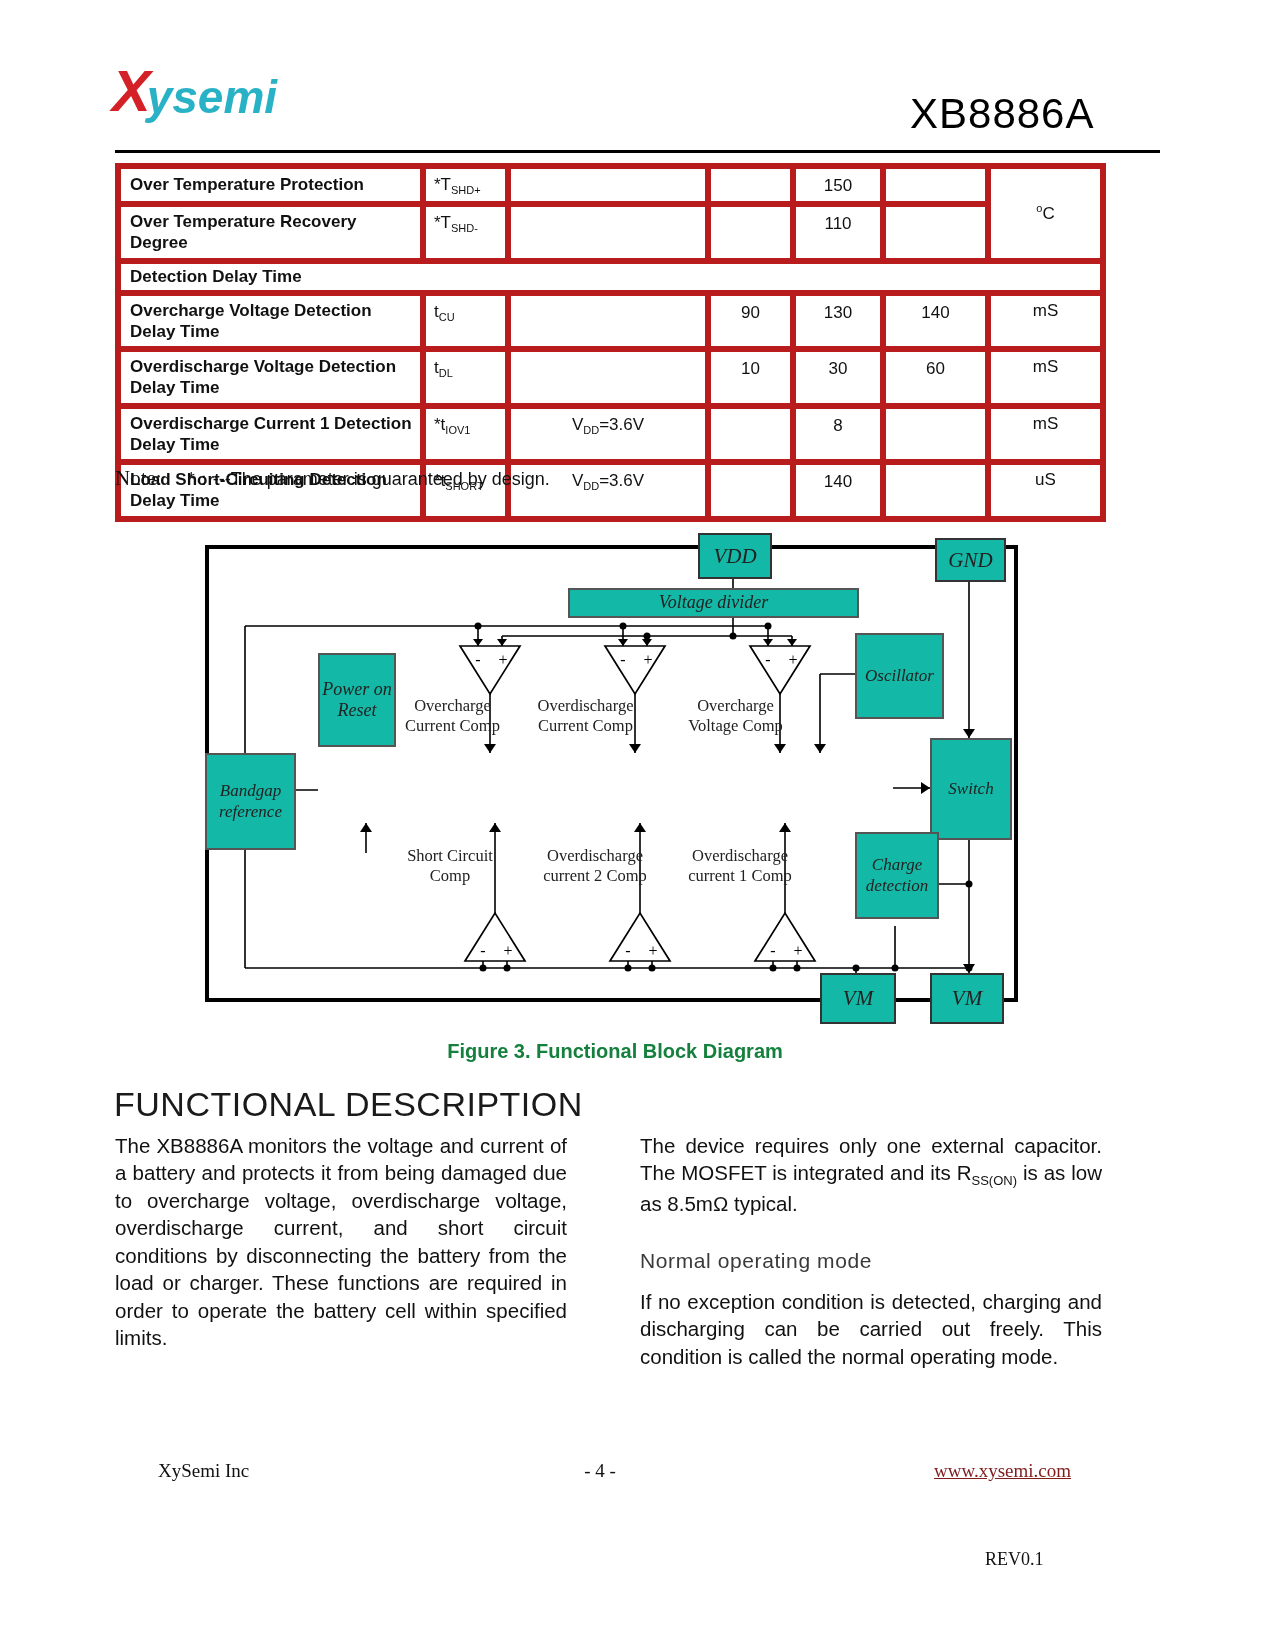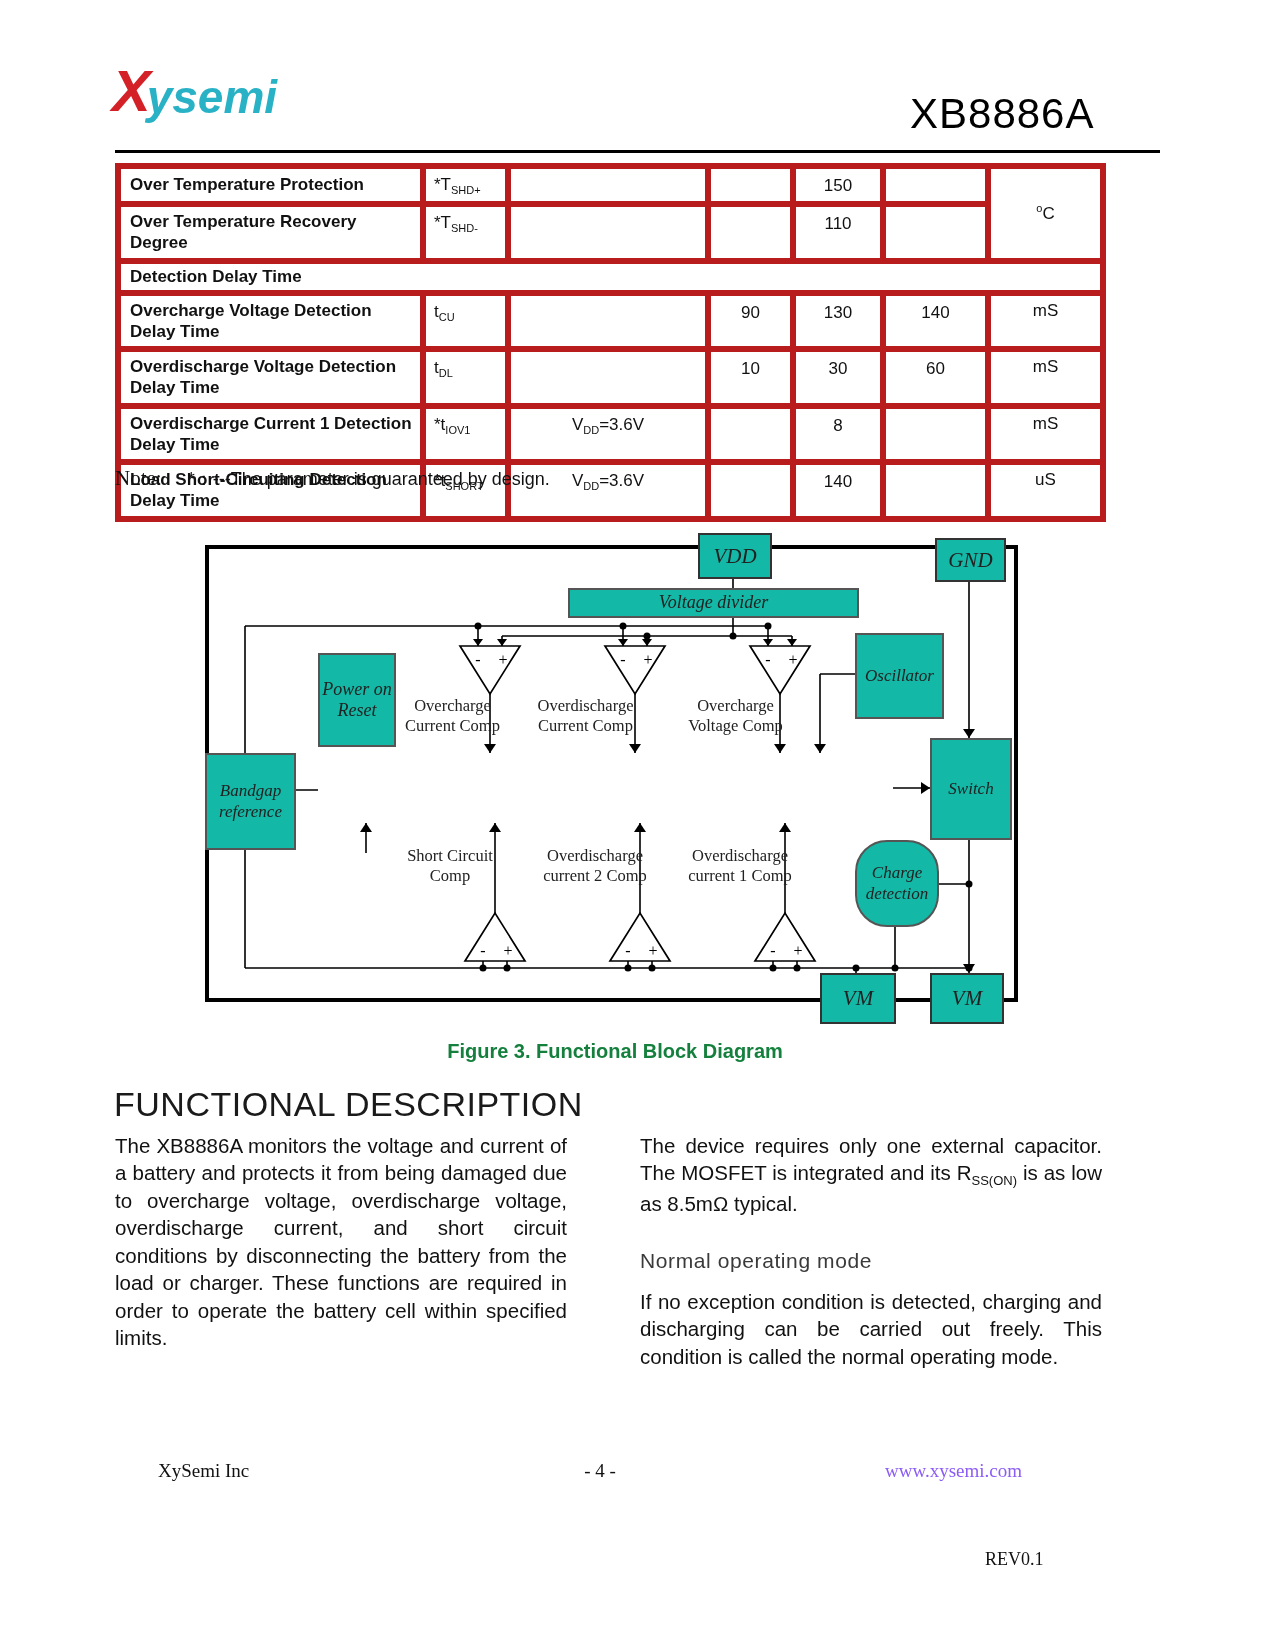--- a/index.html
+++ b/index.html
@@ -47,22 +47,22 @@
   .col-left{left:115px;top:1132px;width:452px;font-size:20.5px;line-height:1.34;text-align:justify;}
   .col-right{left:640px;top:1132px;width:462px;font-size:20.5px;line-height:1.34;text-align:justify;}
   .col-right .para1{margin:0 0 30px 0;}
   .subheading{font-size:21px;color:#3a3a3a;letter-spacing:0.6px;margin:0 0 12px 0;text-align:left;}
   .para2{margin:0;}
   .subtxt{font-size:13px;vertical-align:sub;}
 
   
   .footer-company{left:158px;top:1460px;font-family:"Liberation Serif",serif;font-size:19px;}
   .footer-page{left:540px;top:1460px;width:120px;text-align:center;font-family:"Liberation Serif",serif;font-size:19px;}
-  .footer-link{left:885px;top:1460px;font-family:"Liberation Serif",serif;font-size:19px;
-               color:#8b5cf6;cursor:pointer;}
+  .footer-link{left:934px;top:1460px;font-family:"Liberation Serif",serif;font-size:19px;
+               color:#7f1d1d;text-decoration:underline;cursor:pointer;}
   .footer-rev{left:985px;top:1505px;font-family:"Liberation Serif",serif;font-size:18px;margin-top:44px;}
 </style>
 </head>
 <body>
 
 <div class="page">
 
   <div class="abs logo">
     <span class="logo-x">X</span>
     <span class="logo-rest">ysemi</span>
@@ -228,21 +228,21 @@
       </g>
     </svg>
 
     <div class="dbox big" style="left:498px;top:5px;width:70px;height:42px;border-width:2.5px;">VDD</div>
     <div class="dbox big" style="left:735px;top:10px;width:67px;height:40px;">GND</div>
     <div class="dbox" style="left:368px;top:60px;width:287px;height:26px;font-size:18px;">Voltage divider</div>
     <div class="dbox" style="left:118px;top:125px;width:74px;height:90px;font-size:18px;">Power on Reset</div>
     <div class="dbox" style="left:655px;top:105px;width:85px;height:82px;">Oscillator</div>
     <div class="dbox" style="left:5px;top:225px;width:87px;height:93px;">Bandgap reference</div>
     <div class="dbox" style="left:730px;top:210px;width:78px;height:98px;">Switch</div>
-    <div class="dbox" style="left:655px;top:312px;width:80px;height:83px;border-radius:32px;">Charge detection</div>
+    <div class="dbox" style="left:655px;top:304px;width:80px;height:83px;">Charge detection</div>
     <div class="dbox big" style="left:620px;top:445px;width:72px;height:47px;">VM</div>
     <div class="dbox big" style="left:730px;top:445px;width:70px;height:47px;">VM</div>
 
     <div class="complabel" style="left:195px;top:168px;width:115px;">Overcharge Current Comp</div>
     <div class="complabel" style="left:328px;top:168px;width:115px;">Overdischarge Current Comp</div>
     <div class="complabel" style="left:478px;top:168px;width:115px;">Overcharge Voltage Comp</div>
     <div class="complabel" style="left:200px;top:318px;width:100px;">Short Circuit Comp</div>
     <div class="complabel" style="left:330px;top:318px;width:130px;">Overdischarge current 2 Comp</div>
     <div class="complabel" style="left:475px;top:318px;width:130px;">Overdischarge current 1 Comp</div>
   </div>

